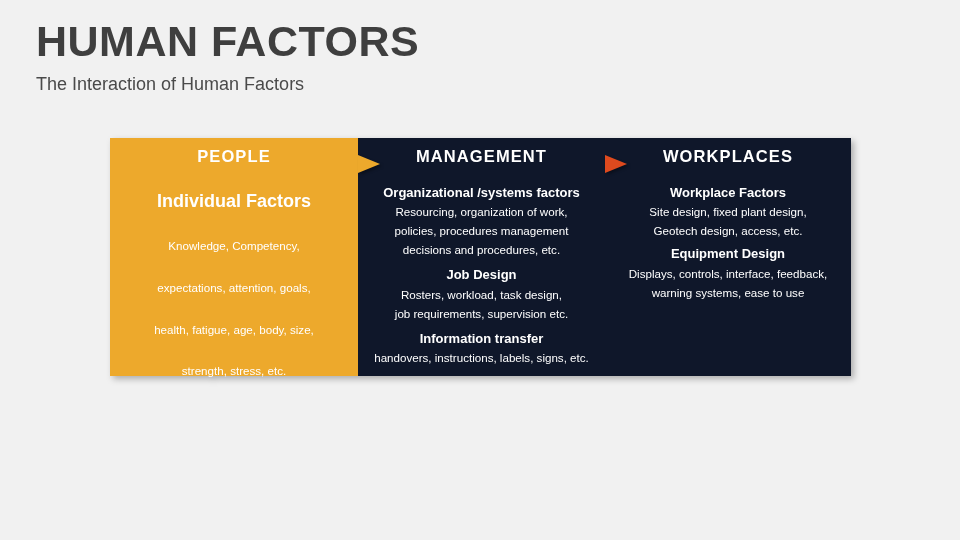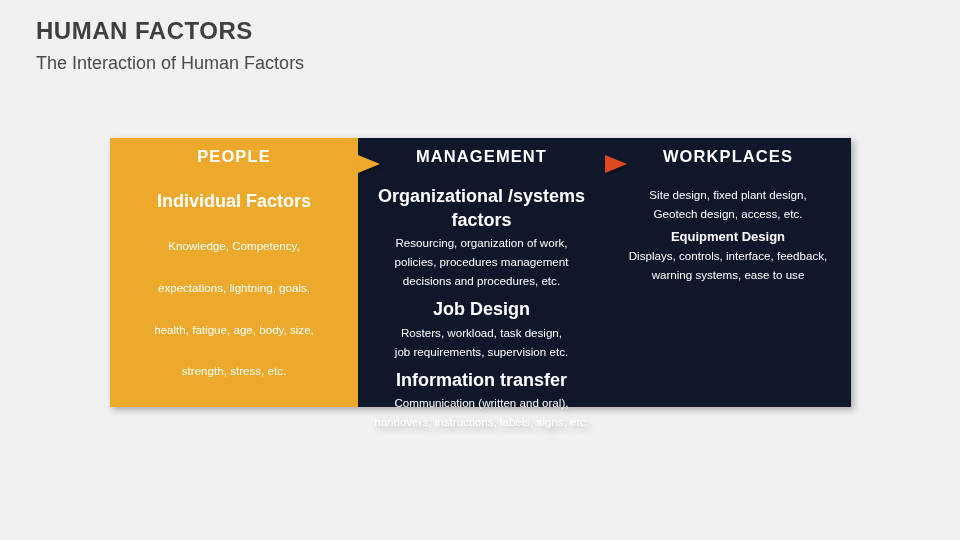--- a/index.html
+++ b/index.html
@@ -16,41 +16,41 @@
   }
 
   
   #header {
     position: absolute;
     left: 36px;
     top: 18px;
     width: 700px;
   }
   #page-title {
-    font-size: 24px;
+    font-size: 43px;
     font-weight: bold;
     color: #3f3f3f;
     letter-spacing: 0.5px;
     line-height: 1.1;
     margin: 0;
   }
   #page-subtitle {
     font-size: 18px;
     color: #4a4a4a;
     margin: 9px 0 0 0;
     line-height: 1.2;
   }
 
   
   #diagram {
     position: absolute;
     left: 110px;
     top: 138px;
     width: 741px;
-    height: 269px;
+    height: 238px;
     display: flex;
     filter: drop-shadow(3px 3px 3px rgba(0,0,0,0.28));
   }
 
   .panel {
     position: relative;
     height: 100%;
     box-sizing: border-box;
   }
   .panel-people      { width: 248px; background: #eda92c; }
@@ -90,21 +90,21 @@
     white-space: nowrap;
   }
 
   
   .panel-people .panel-body { padding-top: 22px; }
   .panel-people .grp-title  { font-size: 18px; }
   .panel-people .grp-text   { margin-top: 25px; line-height: 1.45; }
 
   .panel-management .panel-body { padding-top: 17px; }
   .panel-management .grp        { margin-bottom: 8px; }
-  .panel-management .grp-title  { font-size: 18px; }
+  .panel-management .grp-title  { font-size: 13px; }
 
   .panel-workplaces .panel-body { padding-top: 17px; }
   .panel-workplaces .grp        { margin-bottom: 6px; }
   .panel-workplaces .grp-title  { font-size: 13px; }
   .panel-workplaces .grp-last   { margin-top: 18px; }
 
   
   .arrow {
     position: absolute;
     top: 17px;
@@ -130,21 +130,21 @@
 </div>
 
 <div id="diagram">
 
   <div class="panel panel-people">
     <div class="panel-heading">PEOPLE</div>
     <div class="panel-body">
       <div class="grp">
         <p class="grp-title">Individual Factors</p>
         <p class="grp-text">Knowledge, Competency,</p>
-        <p class="grp-text">expectations, lightning, goals,</p>
+        <p class="grp-text">expectations, attention, goals,</p>
         <p class="grp-text">health, fatigue, age, body, size,</p>
         <p class="grp-text">strength, stress, etc.</p>
       </div>
     </div>
   </div>
 
   <div class="panel panel-management">
     <span class="arrow arrow-people"></span>
     <div class="panel-heading">MANAGEMENT</div>
     <div class="panel-body">
@@ -157,33 +157,33 @@
       </div>
 
       <div class="grp">
         <p class="grp-title">Job Design</p>
         <p class="grp-text">Rosters, workload, task design,</p>
         <p class="grp-text">job requirements, supervision etc.</p>
       </div>
 
       <div class="grp">
         <p class="grp-title">Information transfer</p>
-        <p class="grp-text">Communication (written and oral),</p>
         <p class="grp-text">handovers, instructions, labels, signs, etc.</p>
       </div>
 
     </div>
   </div>
 
   <div class="panel panel-workplaces">
     <span class="arrow arrow-management"></span>
     <div class="panel-heading">WORKPLACES</div>
     <div class="panel-body">
 
       <div class="grp">
+        <p class="grp-title">Workplace Factors</p>
         <p class="grp-text">Site design, fixed plant design,</p>
         <p class="grp-text">Geotech design, access, etc.</p>
       </div>
 
       <div class="grp">
         <p class="grp-title">Equipment Design</p>
         <p class="grp-text">Displays, controls, interface, feedback,</p>
         <p class="grp-text">warning systems, ease to use</p>
       </div>
 

